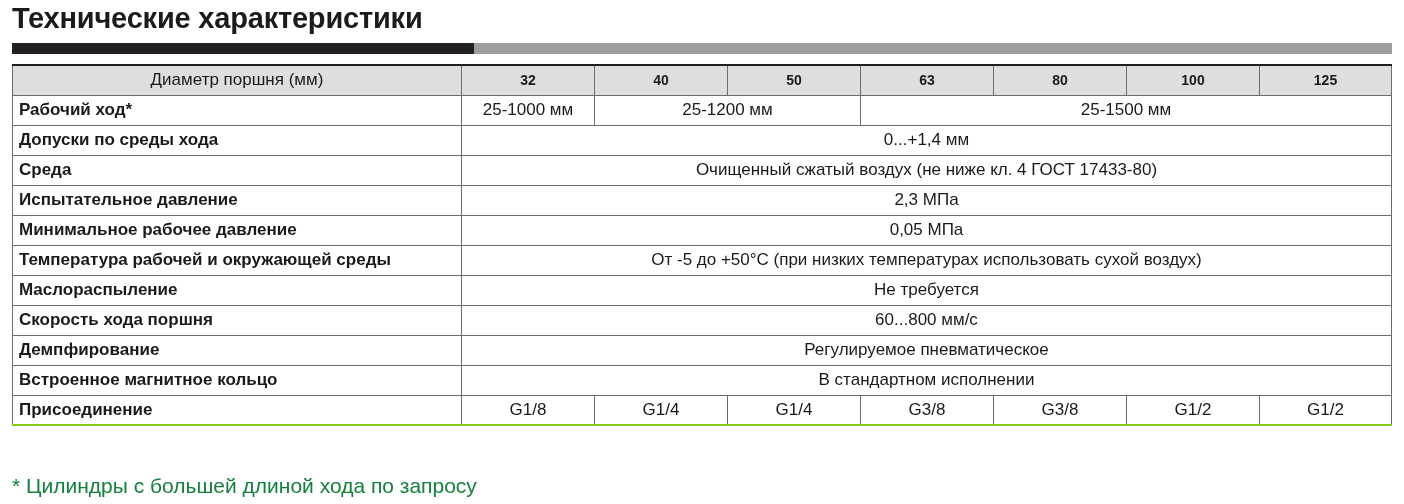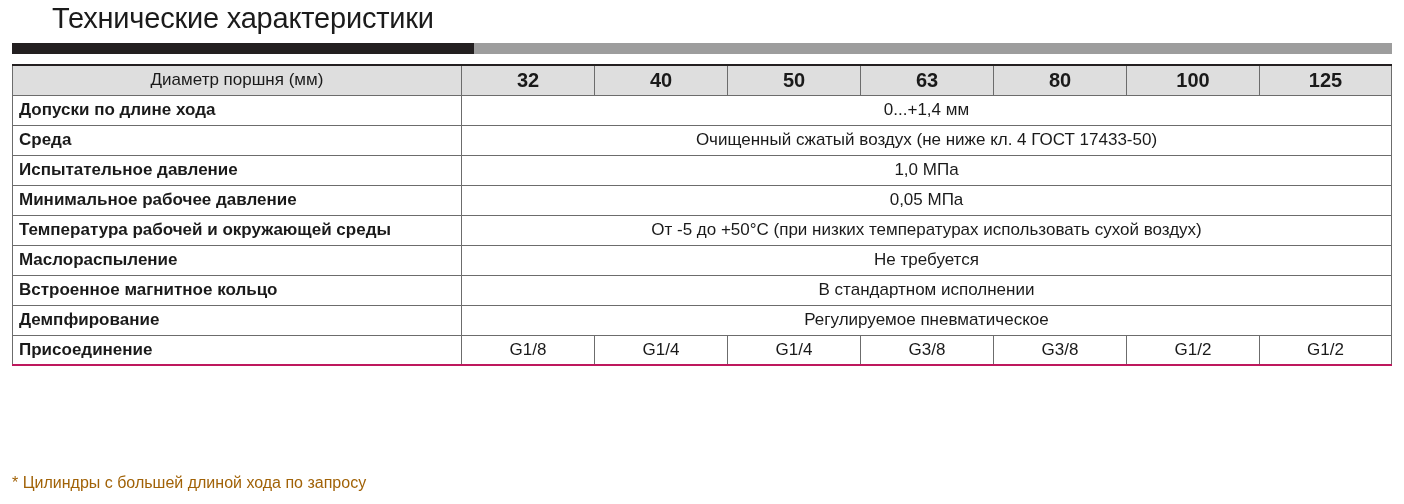--- a/index.html
+++ b/index.html
@@ -21,25 +21,24 @@
     height: 504px;
     box-sizing: border-box;
   }
 
   
   .title {
     position: absolute;
     left: 12px;
     top: 2px;
     font-size: 29px;
-    font-weight: normal;
+    font-weight: bold;
     letter-spacing: -0.2px;
     color: #1b1b1b;
     white-space: nowrap;
-    margin-left: 40px;
   }
 
   
   .rule {
     position: absolute;
     left: 12px;
     top: 43px;
     width: 1380px;
     height: 11px;
     background: #9d9d9d;
@@ -72,21 +71,21 @@
     line-height: 1.05;
     margin-left: 46px;
   }
 
   
   .hdr td {
     background: #dedede;
     border-top: 2px solid #231f20;
     text-align: center;
     font-weight: bold;
-    font-size: 20px;
+    font-size: 14px;
     height: 30px;
   }
   .hdr td.label-col {
     font-weight: normal;
     font-size: 17px;
     text-align: center;
   }
 
   
   .label-col {
@@ -98,31 +97,31 @@
   }
 
   
   .val {
     text-align: center;
     font-weight: normal;
     white-space: nowrap;
   }
 
   .last-row td {
-    border-bottom: 2px solid #be185d;
+    border-bottom: 2px solid #84cc16;
     border-radius: 6px;
   }
 
   
   .footnote {
     position: absolute;
     left: 12px;
     top: 474px;
-    font-size: 16px;
-    color: #a16207;
+    font-size: 21px;
+    color: #15803d;
     white-space: nowrap;
   }
 </style>
 </head>
 <body>
 
 <div class="page">
 
   <div class="title">Технические характеристики</div>
 
@@ -146,50 +145,60 @@
           <td class="label-col">Диаметр поршня (мм)</td>
           <td>32</td>
           <td>40</td>
           <td>50</td>
           <td>63</td>
           <td>80</td>
           <td>100</td>
           <td>125</td>
         </tr>
         <tr>
-          <td class="label-col">Допуски по длине хода</td>
+          <td class="label-col">Рабочий ход*</td>
+          <td class="val">25-1000 мм</td>
+          <td class="val" colspan="2">25-1200 мм</td>
+          <td class="val" colspan="4">25-1500 мм</td>
+        </tr>
+        <tr>
+          <td class="label-col">Допуски по среды хода</td>
           <td class="val" colspan="7">0...+1,4 мм</td>
         </tr>
         <tr>
           <td class="label-col">Среда</td>
-          <td class="val" colspan="7">Очищенный сжатый воздух (не ниже кл. 4 ГОСТ 17433-50)</td>
+          <td class="val" colspan="7">Очищенный сжатый воздух (не ниже кл. 4 ГОСТ 17433-80)</td>
         </tr>
         <tr>
           <td class="label-col">Испытательное давление</td>
-          <td class="val" colspan="7">1,0 МПа</td>
+          <td class="val" colspan="7">2,3 МПа</td>
         </tr>
         <tr>
           <td class="label-col">Минимальное рабочее давление</td>
           <td class="val" colspan="7">0,05 МПа</td>
         </tr>
         <tr>
           <td class="label-col">Температура рабочей и окружающей среды</td>
           <td class="val" colspan="7">От -5 до +50°С (при низких температурах использовать сухой воздух)</td>
         </tr>
         <tr>
           <td class="label-col">Маслораспыление</td>
           <td class="val" colspan="7">Не требуется</td>
         </tr>
         <tr>
+          <td class="label-col">Скорость хода поршня</td>
+          <td class="val" colspan="7">60...800 мм/с</td>
+        </tr>
+        <tr>
+          <td class="label-col">Демпфирование</td>
+          <td class="val" colspan="7">Регулируемое пневматическое</td>
+        </tr>
+        <tr>
           <td class="label-col">Встроенное магнитное кольцо</td>
           <td class="val" colspan="7">В стандартном исполнении</td>
-        </tr>
-        <tr>
-          <td class="label-col">Демпфирование</td>
-          <td class="val" colspan="7">Регулируемое пневматическое</td>
         </tr>
         <tr class="last-row">
           <td class="label-col">Присоединение</td>
           <td class="val">G1/8</td>
           <td class="val">G1/4</td>
           <td class="val">G1/4</td>
           <td class="val">G3/8</td>
           <td class="val">G3/8</td>
           <td class="val">G1/2</td>
           <td class="val">G1/2</td>

